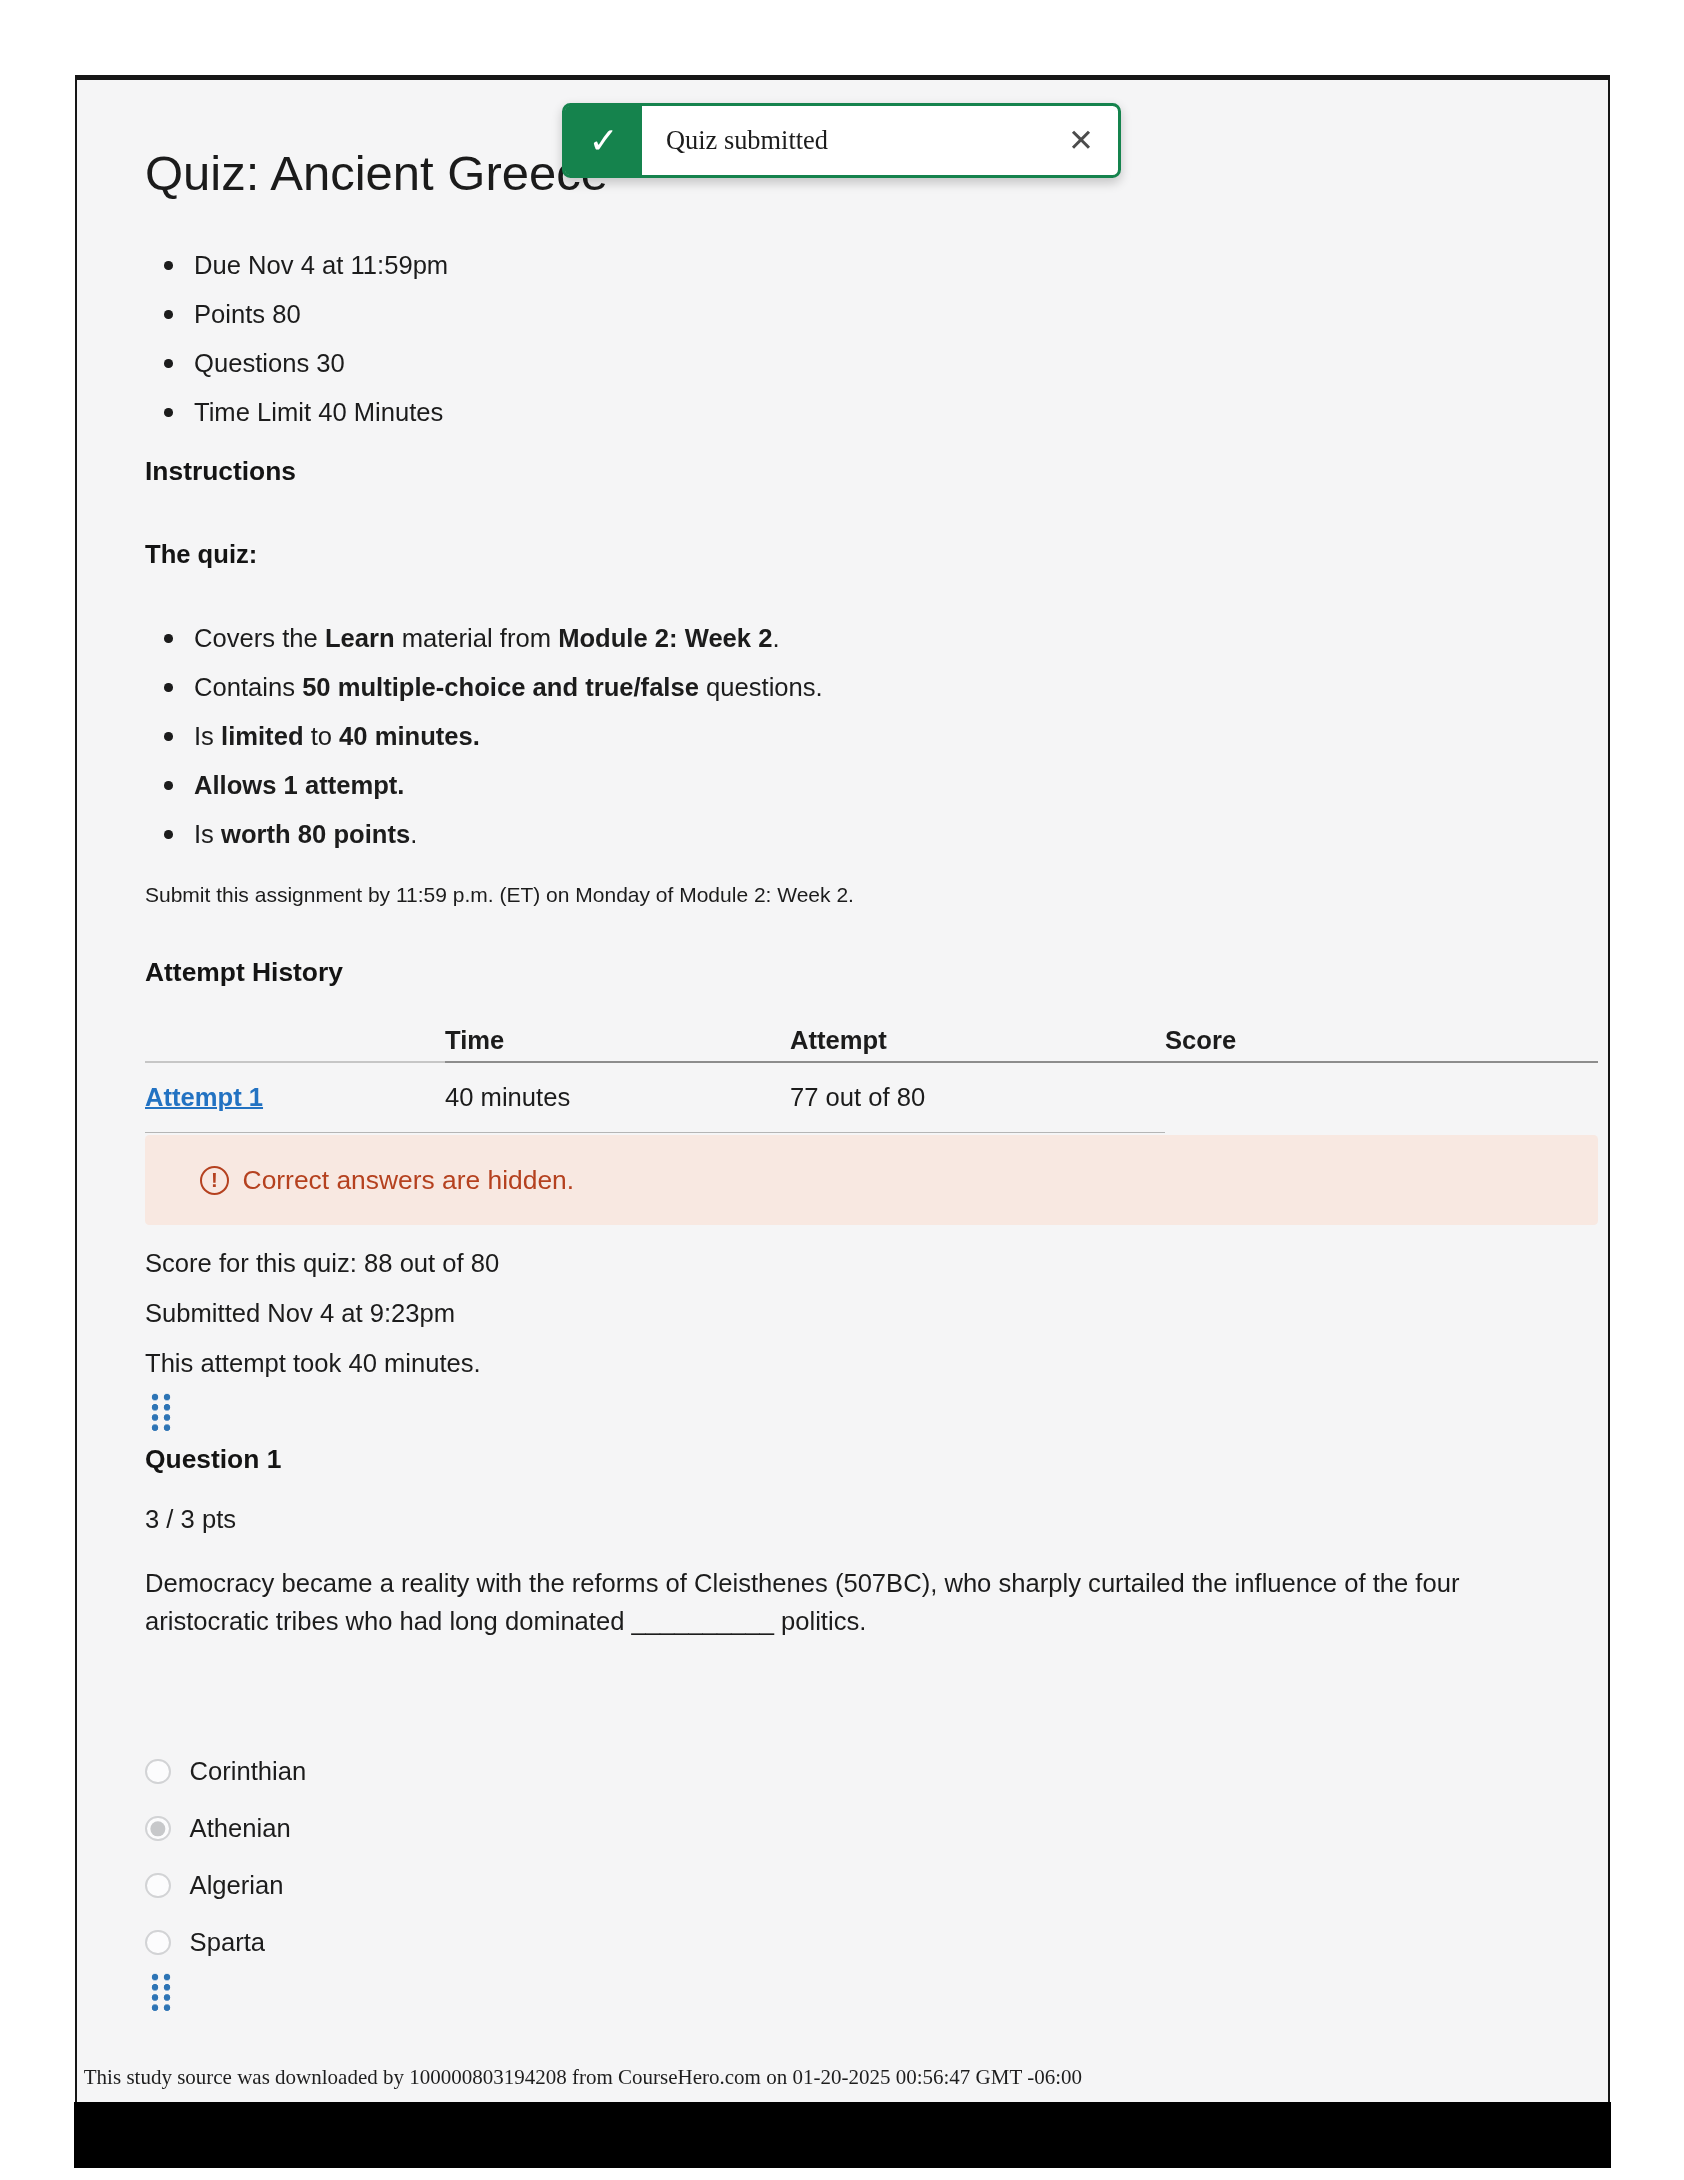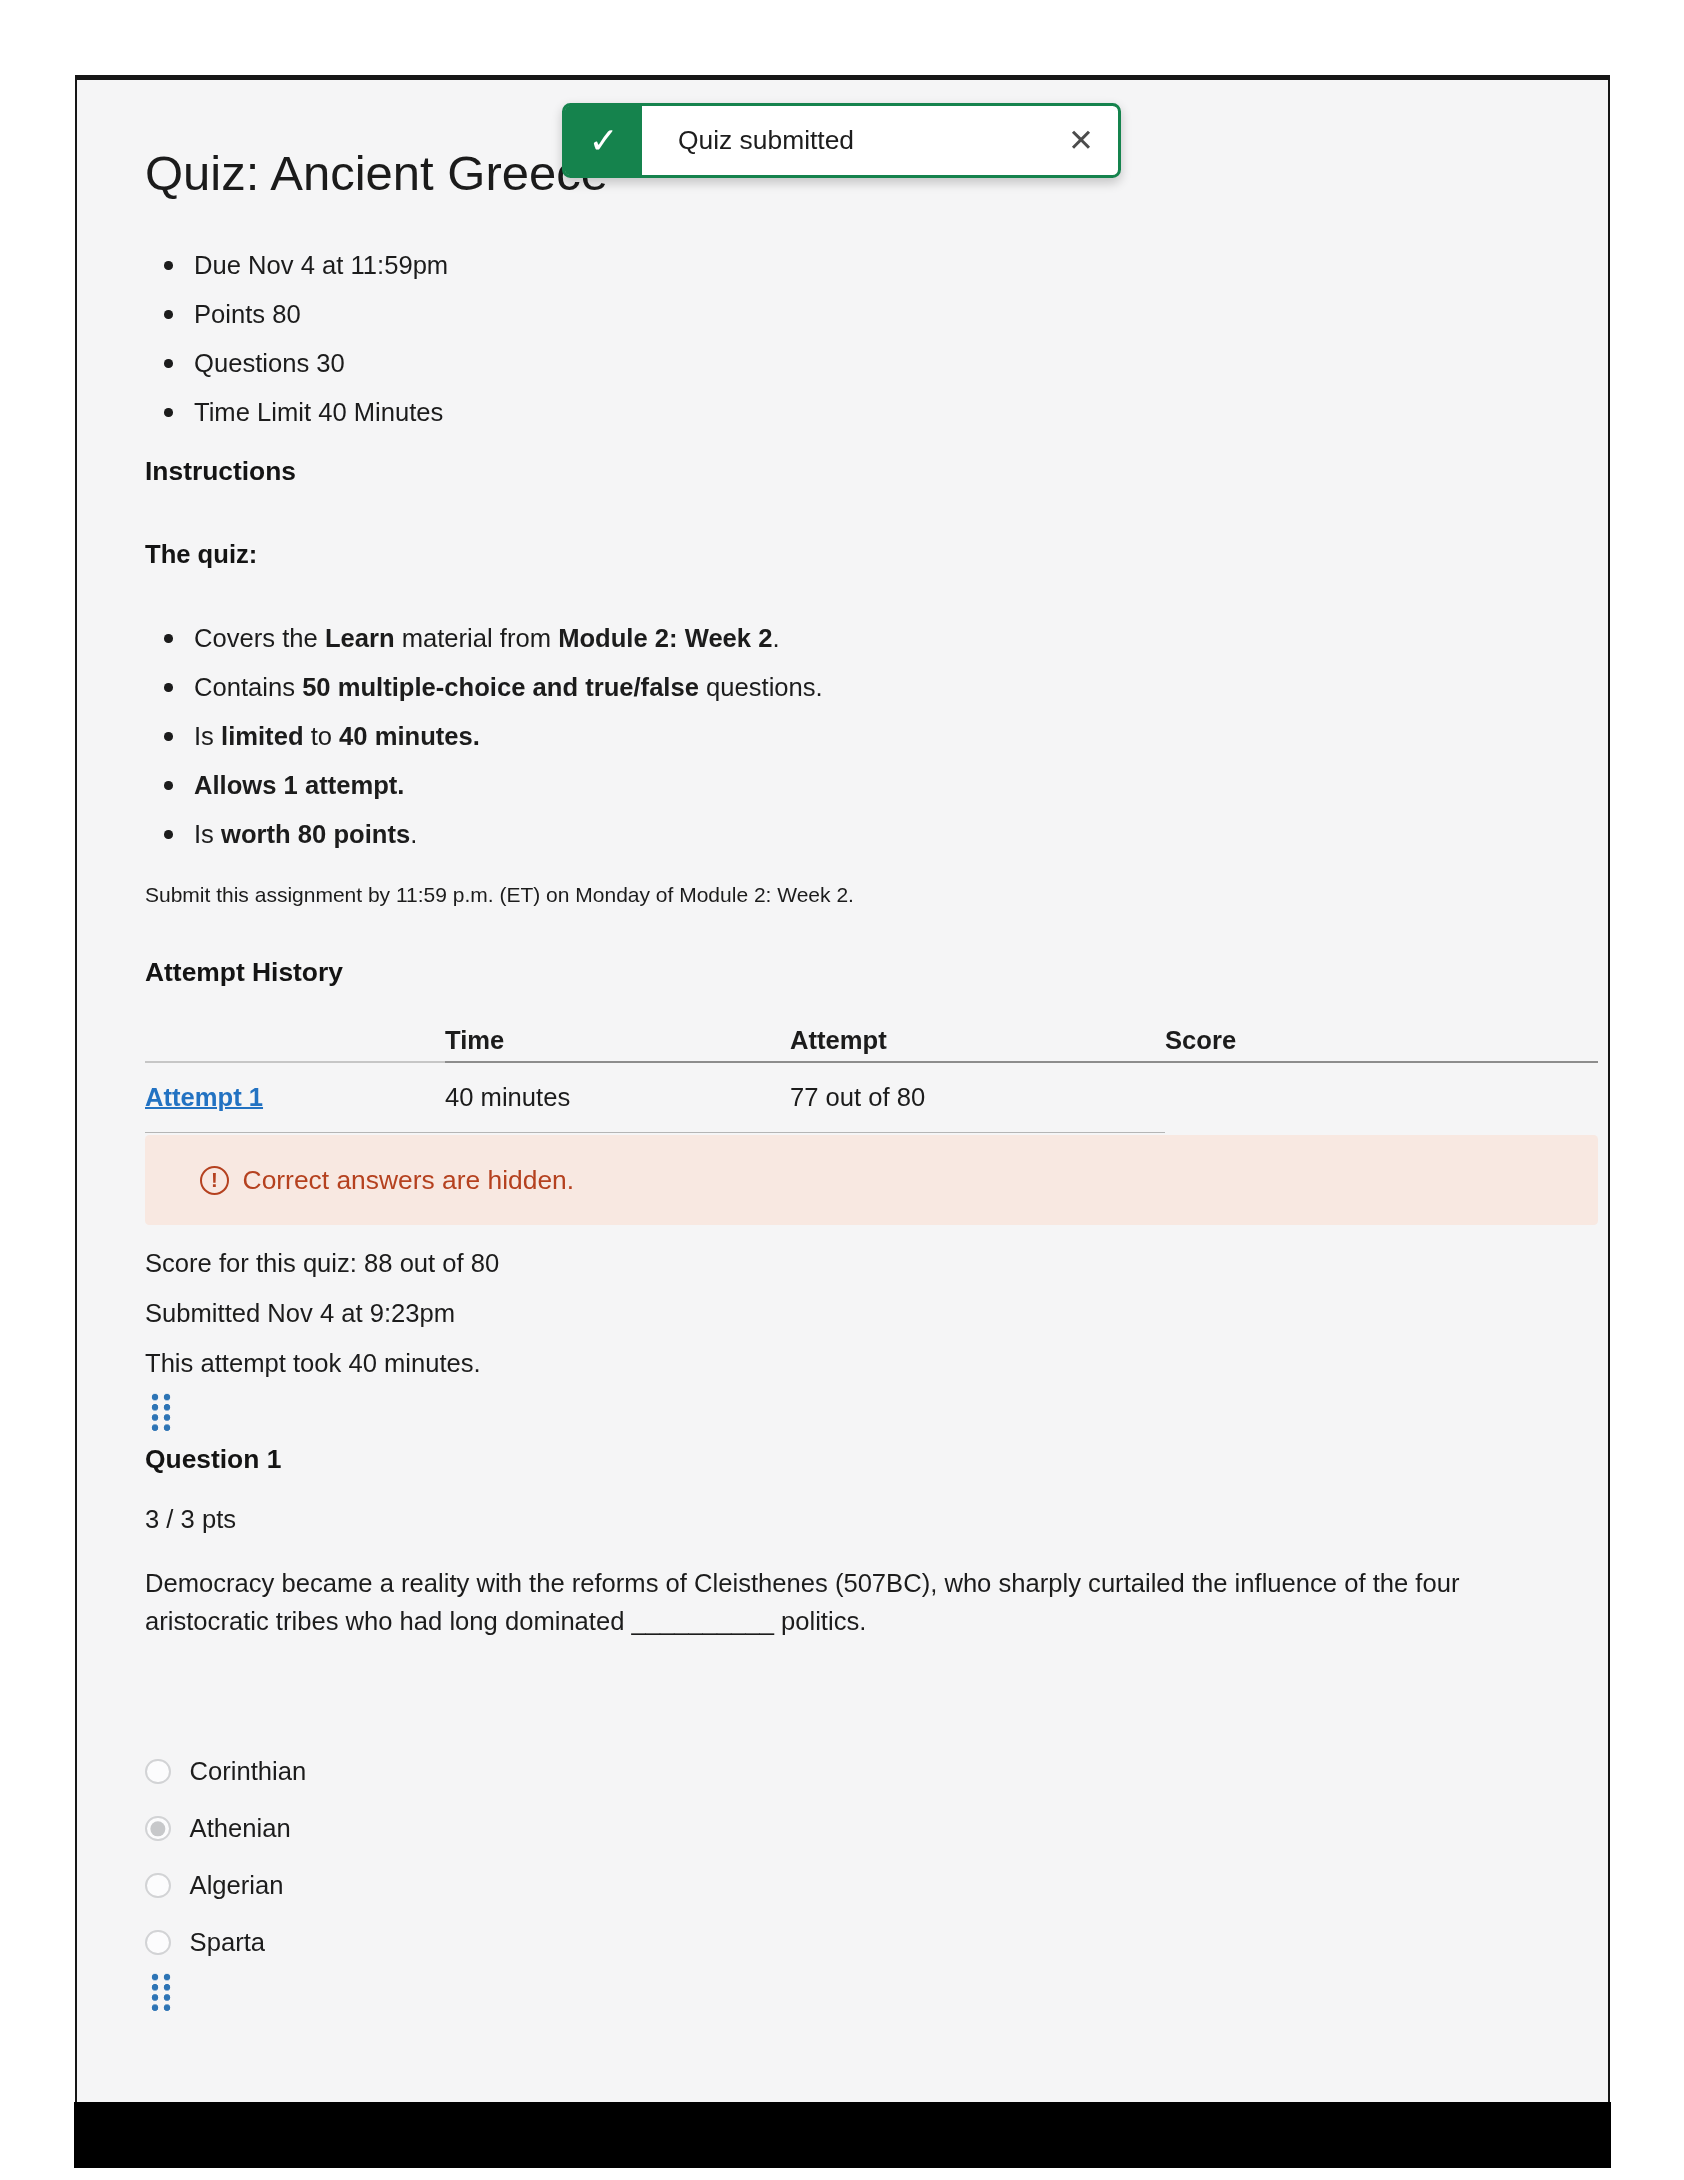--- a/index.html
+++ b/index.html
@@ -187,23 +187,24 @@
   }
   .toast-icon {
     width: 77px; height: 100%;
     background: #15834d;
     border-radius: 4.3px 0 0 4.3px;
     display: flex; align-items: center; justify-content: center;
     color: #ffffff; font-size: 36px; font-weight: 400;
     flex: 0 0 auto;
   }
   .toast-msg {
-    margin-left: 36px;
+    margin-left: 24px;
     font-size: 26.4px; color: #1d1d1d;
     flex: 1 1 auto;
+    font-family: Liberation Serif, serif;
   }
   .toast-close {
     margin-right: 24px;
     font-size: 31px; color: #4c4c4c;
     cursor: pointer;
     line-height: 1;
   }
 </style>
 </head>
 <body>
@@ -289,20 +290,21 @@
       <span class="option-label">Algerian</span>
     </div>
     <div class="option-row">
       <span class="radio"></span>
       <span class="option-label">Sparta</span>
     </div>
   </div>
 
   <div class="drag-dots dots-2"></div>
 
+  <div class="footer-note">This study source was downloaded by 100000803194208 from CourseHero.com on 01-20-2025 00:56:47 GMT -06:00</div>
   <div class="black-bar"></div>
 </div>
 
 <div class="toast">
   <div class="toast-icon">✓</div>
   <div class="toast-msg">Quiz submitted</div>
   <div class="toast-close">✕</div>
 </div>
 
 

